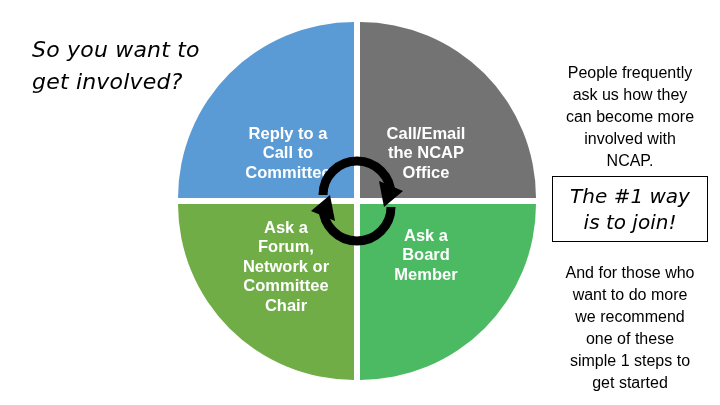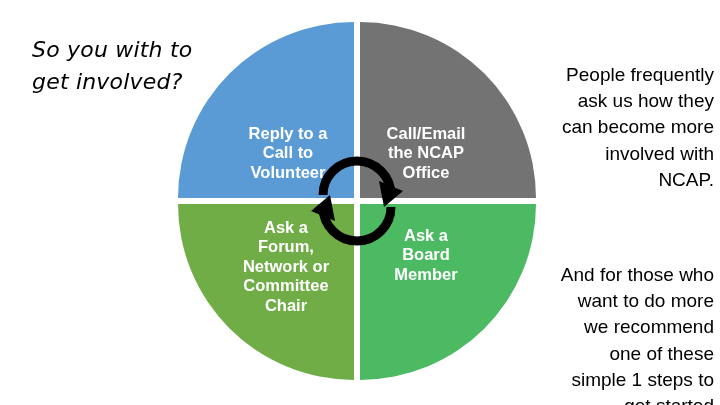--- a/index.html
+++ b/index.html
@@ -130,24 +130,24 @@
   
   #right-col {
     position: absolute;
     left: 546px;
     top: 0;
     width: 168px;
     height: 405px;
   }
   .body-text {
     font-family: "Liberation Sans", sans-serif;
-    font-size: 19px;
+    font-size: 16px;
     line-height: 1.38;
     color: #000000;
-    text-align: right;
+    text-align: center;
     white-space: pre-line;
     font-weight: 400;
   }
   #intro-text {
     position: absolute;
     left: 0;
     top: 62px;
     width: 168px;
   }
   #callout-box {
@@ -174,29 +174,29 @@
     left: 0;
     top: 262px;
     width: 168px;
   }
 </style>
 </head>
 <body>
 
 <div id="slide">
 
-  <div id="heading" class="handwritten">So you with to
+  <div id="heading" class="handwritten">So you want to
 get involved?</div>
 
   <div id="wheel">
 
     <div class="quadrant" id="q-tl" style="background: rgb(91, 155, 213);">
       <div class="q-label">Reply to a
 Call to
-Volunteer</div>
+Committee</div>
     </div>
 
     <div class="quadrant" id="q-tr" style="background: #737373;">
       <div class="q-label">Call/Email
 the NCAP
 Office</div>
     </div>
 
     <div class="quadrant" id="q-bl" style="background: rgb(112, 173, 71);">
       <div class="q-label">Ask a
@@ -224,20 +224,24 @@
   </div>
 
   <div id="right-col">
 
     <div id="intro-text" class="body-text">People frequently
 ask us how they
 can become more
 involved with
 NCAP.</div>
 
+    <div id="callout-box">
+      <div id="callout-text" class="handwritten">The #1 way
+is to join!</div>
+    </div>
 
     <div id="outro-text" class="body-text">And for those who
 want to do more
 we recommend
 one of these
 simple 1 steps to
 get started</div>
 
   </div>
 

